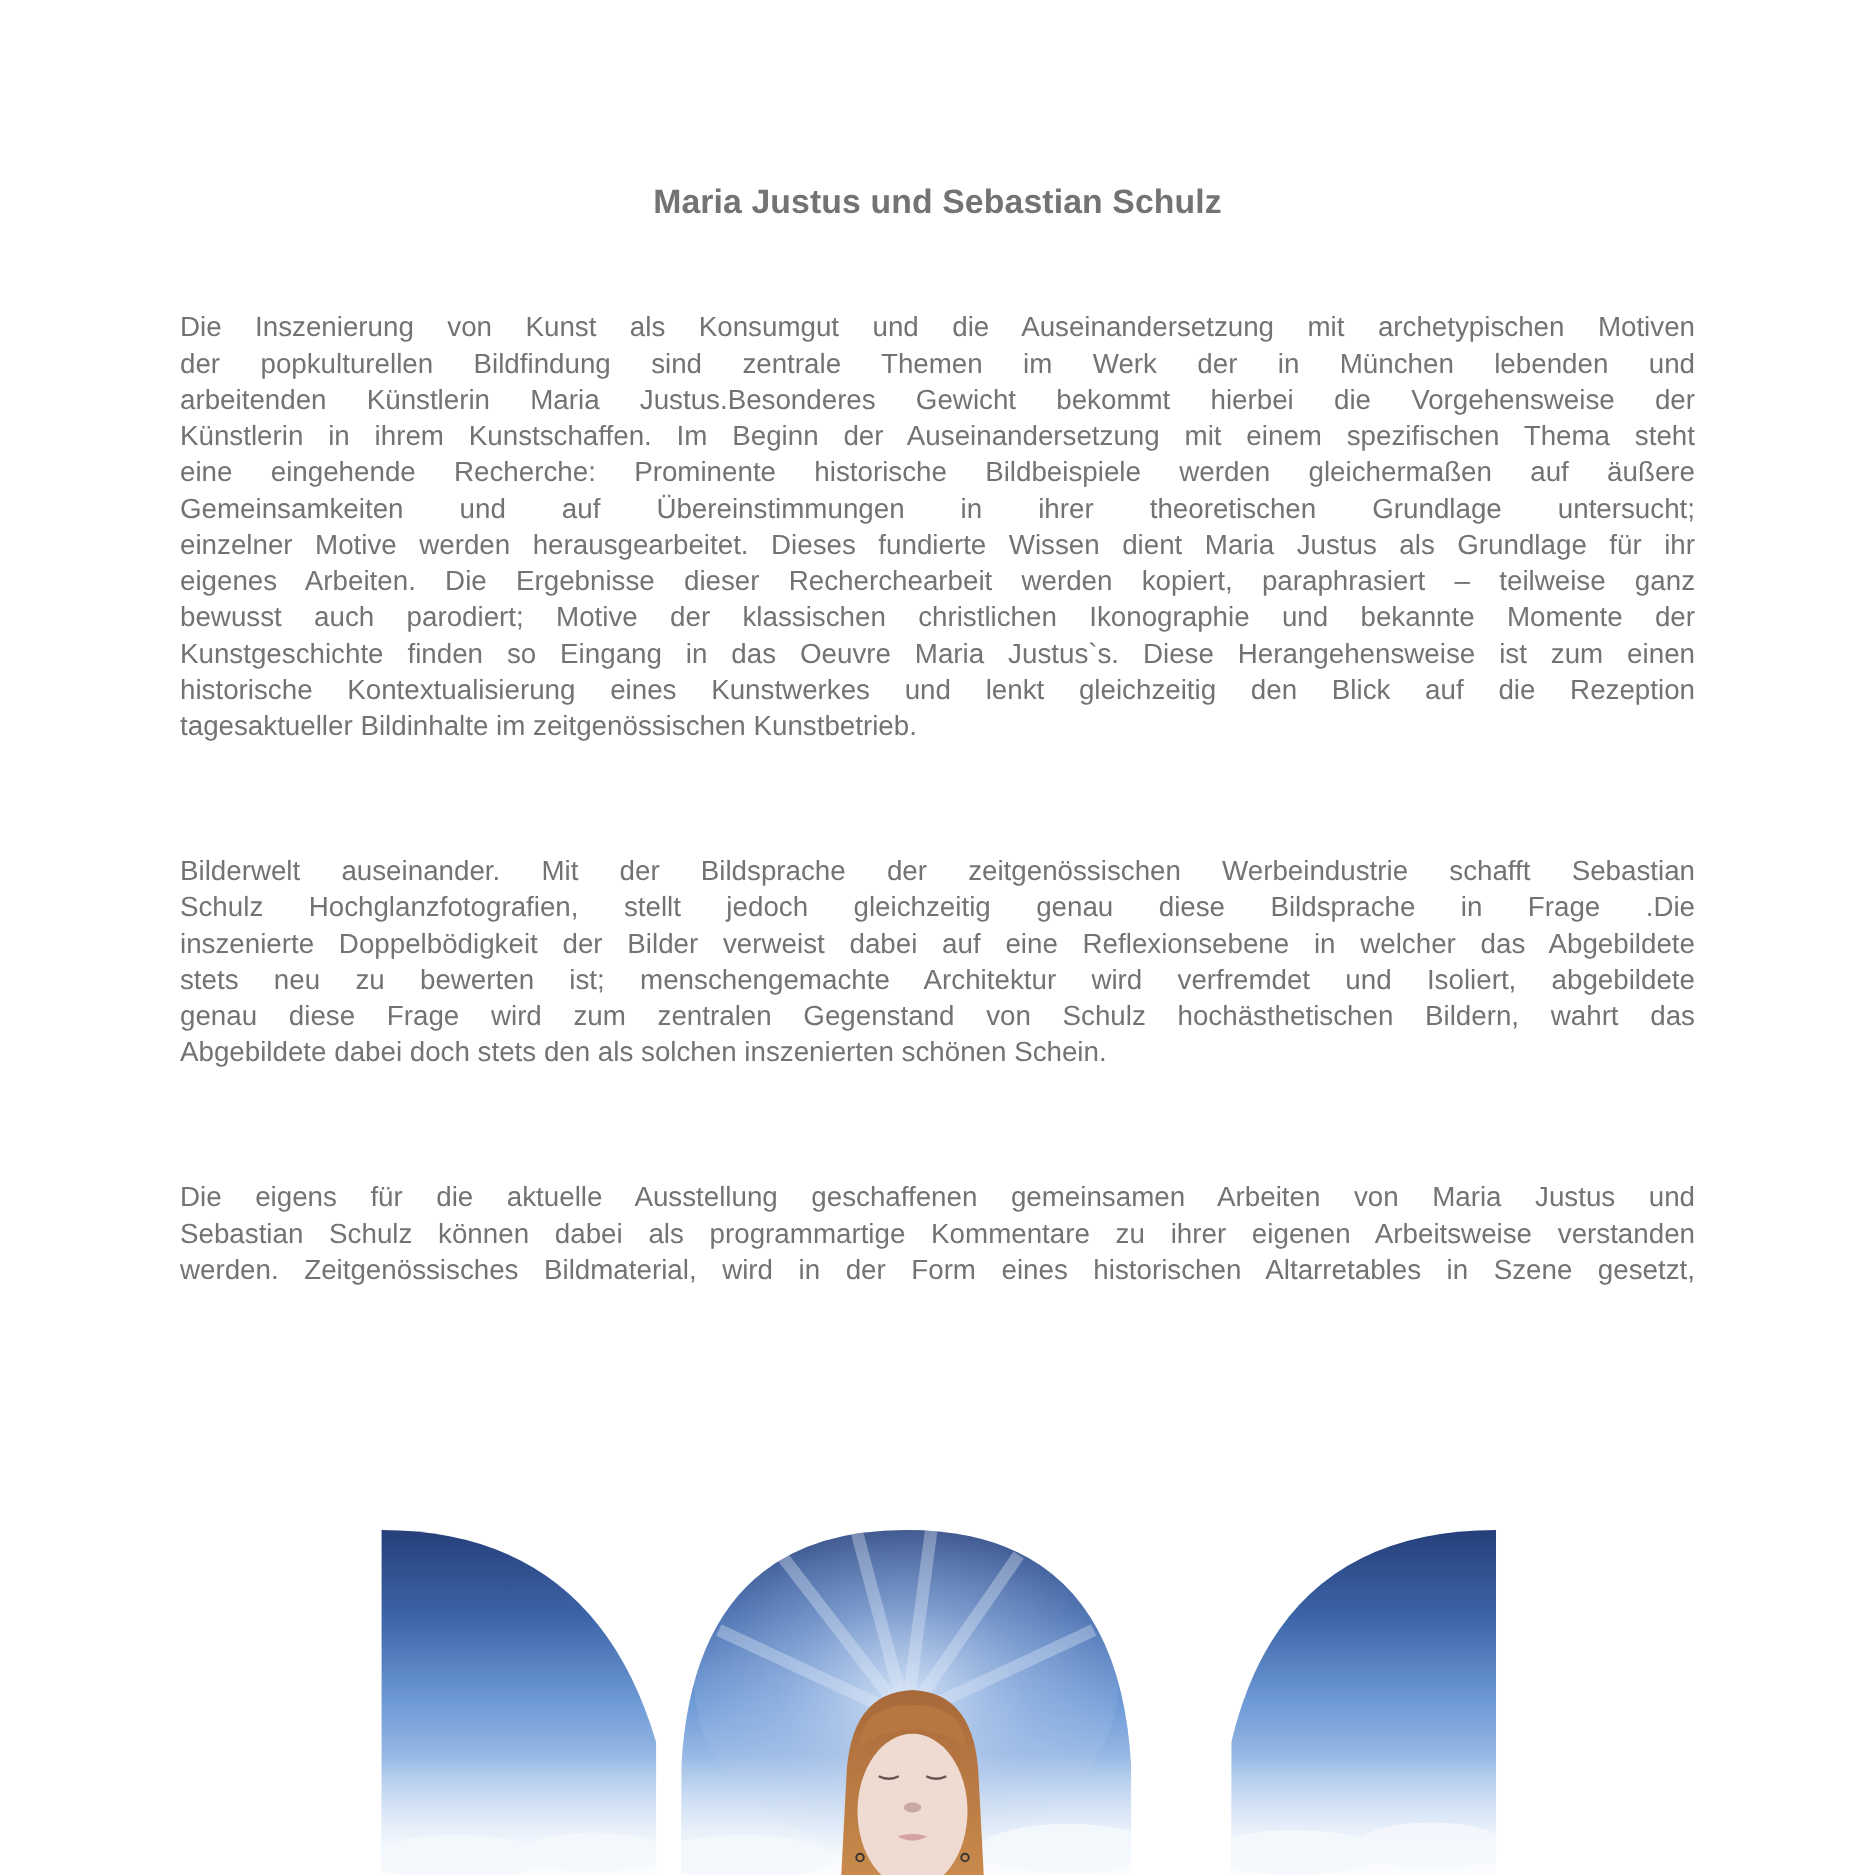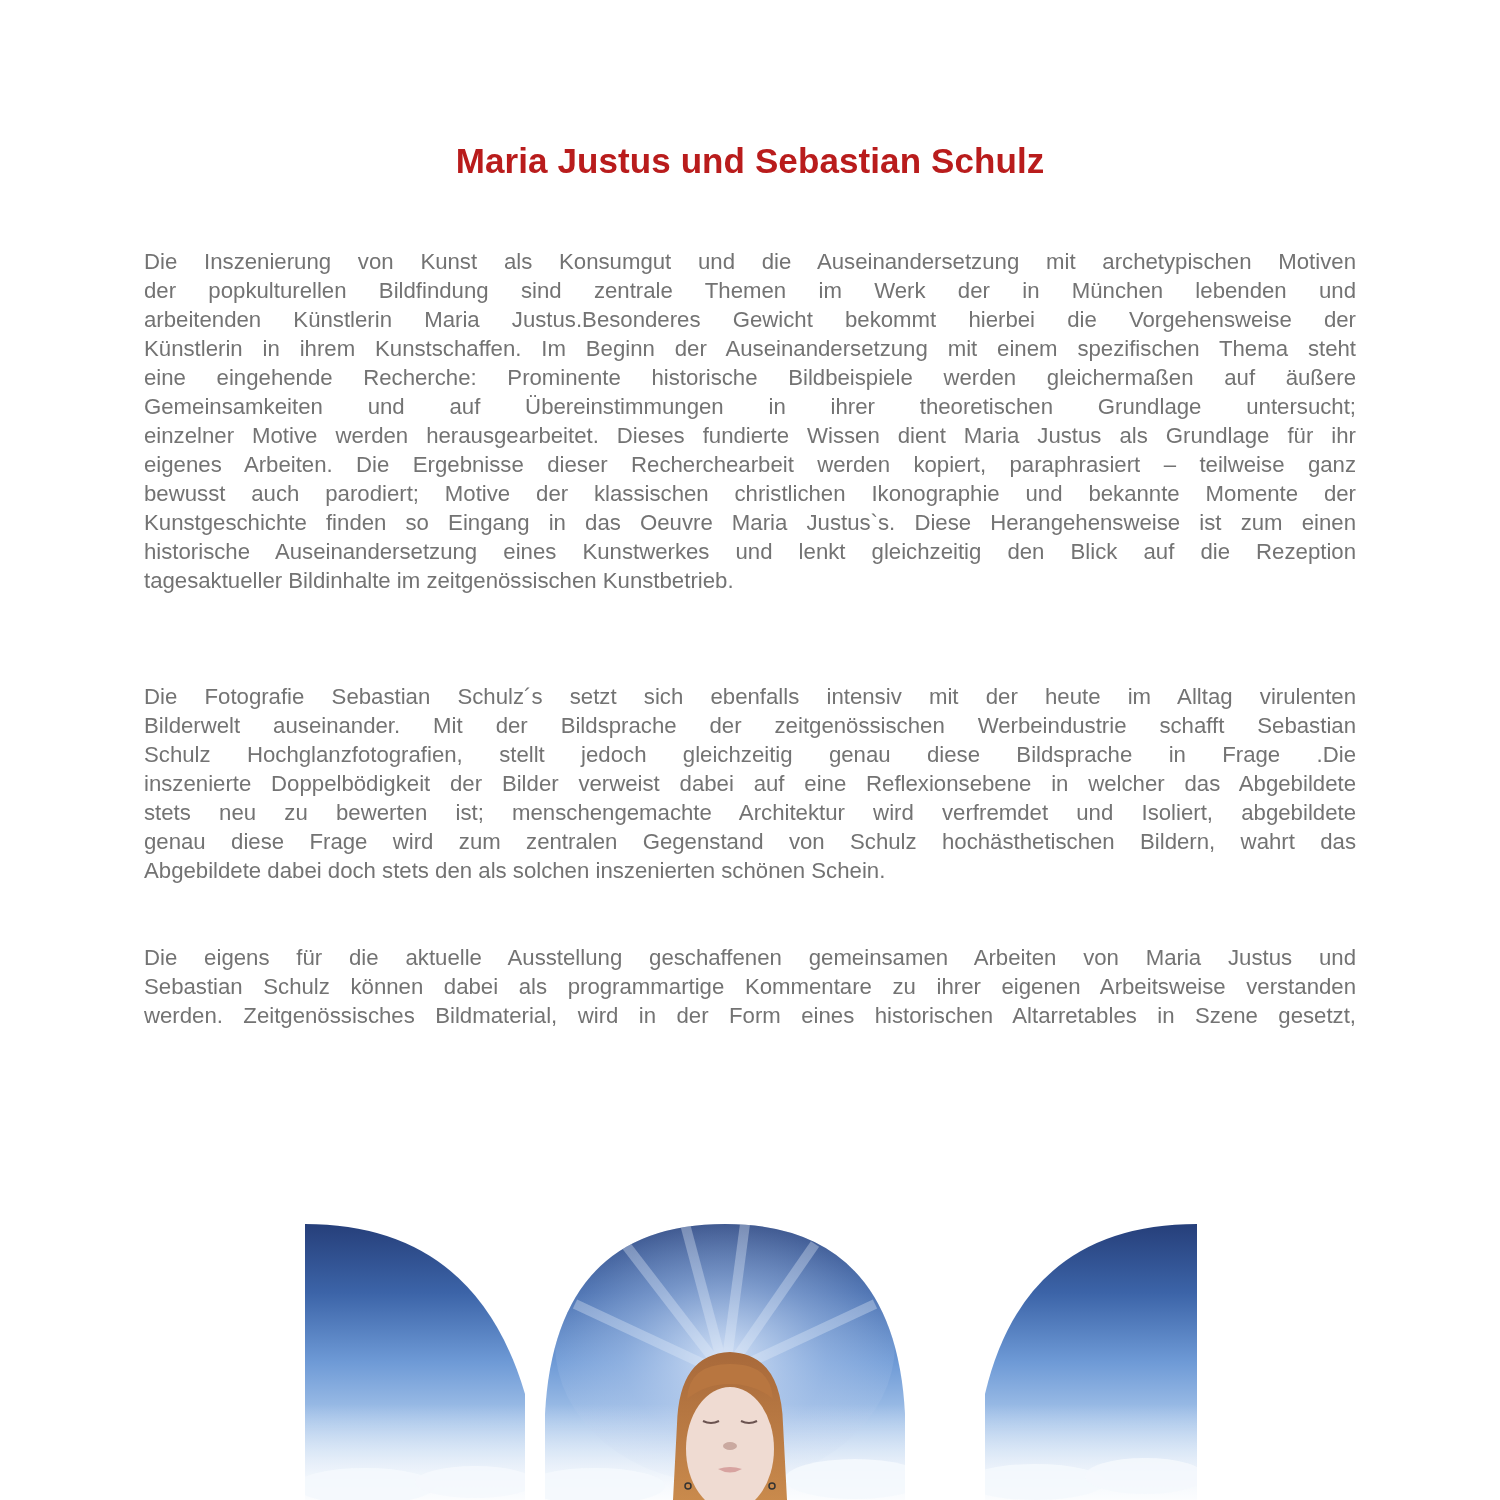--- a/index.html
+++ b/index.html
@@ -21,23 +21,23 @@
       width: 1500px; height: 1500px;
       background: #fff;
     }
     .title {
       position: absolute;
       left: 0;
       width: 1500px;
       top: 143px;
       text-align: center;
       font-weight: bold;
-      font-size: 35px;
+      font-size: 27px;
       line-height: 36px;
-      color: #b91c1c;
+      color: #737373;
       letter-spacing: 0.1px;
     }
     .body-col {
       position: absolute;
       left: 144px;
       width: 1212px;
       font-size: 22.2px;
       line-height: 29px;
       color: #737373;
     }
@@ -80,26 +80,25 @@
     <span class="line">Die Inszenierung von Kunst als Konsumgut und die Auseinandersetzung mit archetypischen Motiven</span>
     <span class="line">der popkulturellen Bildfindung sind zentrale Themen im Werk der in München lebenden und</span>
     <span class="line">arbeitenden Künstlerin Maria Justus.Besonderes Gewicht bekommt hierbei die Vorgehensweise der</span>
     <span class="line">Künstlerin in ihrem Kunstschaffen. Im Beginn der Auseinandersetzung mit einem spezifischen Thema steht</span>
     <span class="line">eine eingehende Recherche: Prominente historische Bildbeispiele werden gleichermaßen auf äußere</span>
     <span class="line">Gemeinsamkeiten und auf Übereinstimmungen in ihrer theoretischen Grundlage untersucht;</span>
     <span class="line">einzelner Motive werden herausgearbeitet. Dieses fundierte Wissen dient Maria Justus als Grundlage für ihr</span>
     <span class="line">eigenes Arbeiten. Die Ergebnisse dieser Recherchearbeit werden kopiert, paraphrasiert – teilweise ganz</span>
     <span class="line">bewusst auch parodiert; Motive der klassischen christlichen Ikonographie und bekannte Momente der</span>
     <span class="line">Kunstgeschichte finden so Eingang in das Oeuvre Maria Justus`s. Diese Herangehensweise ist zum einen</span>
-    <span class="line">historische Auseinandersetzung eines Kunstwerkes und lenkt gleichzeitig den Blick auf die Rezeption</span>
+    <span class="line">historische Kontextualisierung eines Kunstwerkes und lenkt gleichzeitig den Blick auf die Rezeption</span>
     <span class="line last">tagesaktueller Bildinhalte im zeitgenössischen Kunstbetrieb.</span>
   </div>
 
   <div class="body-col para" id="p2">
-    <span class="line">Die Fotografie Sebastian Schulz´s setzt sich ebenfalls intensiv mit der heute im Alltag virulenten</span>
     <span class="line">Bilderwelt auseinander. Mit der Bildsprache der zeitgenössischen Werbeindustrie schafft Sebastian</span>
     <span class="line">Schulz Hochglanzfotografien, stellt jedoch gleichzeitig genau diese Bildsprache in Frage .Die</span>
     <span class="line">inszenierte Doppelbödigkeit der Bilder verweist dabei auf eine Reflexionsebene in welcher das Abgebildete</span>
     <span class="line">stets neu zu bewerten ist; menschengemachte Architektur wird verfremdet und Isoliert, abgebildete</span>
     <span class="line">genau diese Frage wird zum zentralen Gegenstand von Schulz hochästhetischen Bildern, wahrt das</span>
     <span class="line last">Abgebildete dabei doch stets den als solchen inszenierten schönen Schein.</span>
   </div>
 
   <div class="body-col para" id="p3">
     <span class="line">Die eigens für die aktuelle Ausstellung geschaffenen gemeinsamen Arbeiten von Maria Justus und</span>

